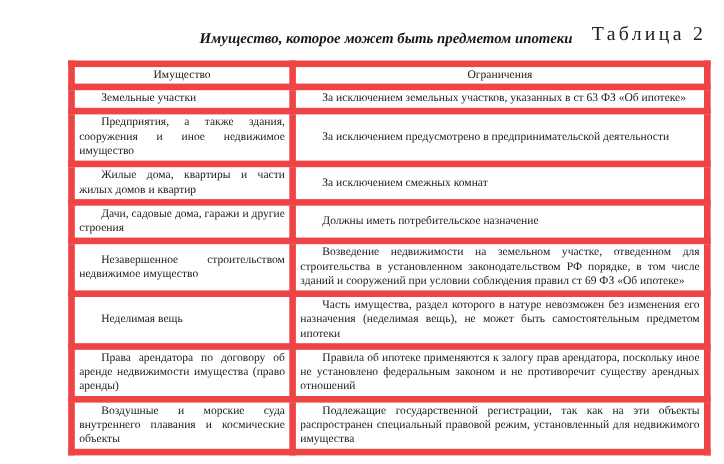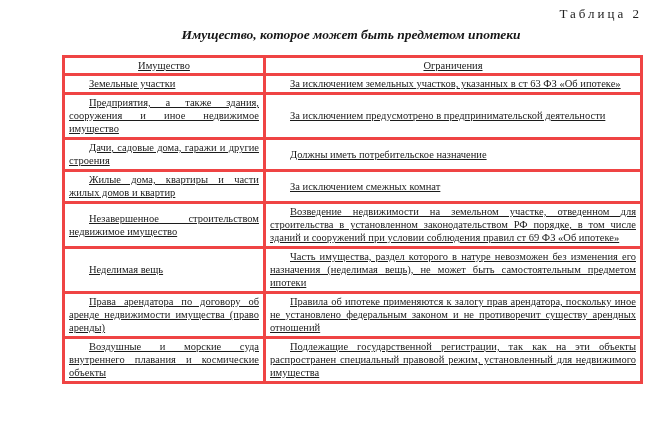--- a/index.html
+++ b/index.html
@@ -12,23 +12,23 @@
     font-family: "Liberation Serif", "DejaVu Serif", serif;
     color: #1c1c1c;
   }
   .page {
     position: relative;
     width: 658px;
     height: 422px;
   }
   .table-label {
     position: absolute;
-    top: 6px;
+    top: 20px;
     right: 16px;
-    font-size: 13px;
+    font-size: 18px;
     letter-spacing: 3px;
     color: #222;
     white-space: nowrap;
   }
   .doc-title {
     position: absolute;
     top: 27px;
     left: 62px;
     width: 578px;
     text-align: center;
@@ -44,25 +44,24 @@
     width: 578px;
     border-collapse: collapse;
     table-layout: fixed;
     font-size: 10.5px;
     line-height: 13px;
   }
   table.main-table col.c-property { width: 201px; }
   table.main-table col.c-restriction { width: 377px; }
   table.main-table th,
   table.main-table td {
-    border: 3px solid #ef4444;
+    border: 6px solid #ef4444;
     vertical-align: middle;
     padding: 1px 4px 2px 4px;
     color: #1c1c1c;
-    text-decoration: underline;
   }
   table.main-table {
     border: 2px solid #242424;
   }
   table.main-table th {
     font-weight: normal;
     text-align: center;
     height: 13px;
     padding: 1px 4px;
   }
@@ -106,26 +105,26 @@
     <tbody>
       <tr>
         <td class="cell-justify">Земельные участки</td>
         <td class="cell-justify">За исключением земельных участков, указанных в ст 63 ФЗ «Об ипотеке»</td>
       </tr>
       <tr>
         <td class="cell-justify">Предприятия, а также здания, сооружения и иное недвижимое имущество</td>
         <td class="cell-justify">За исключением предусмотрено в предпринимательской деятельности</td>
       </tr>
       <tr>
+        <td class="cell-justify">Жилые дома, квартиры и части жилых домов и квартир</td>
+        <td class="cell-justify">За исключением смежных комнат</td>
+      </tr>
+      <tr>
         <td class="cell-justify">Дачи, садовые дома, гаражи и другие строения</td>
         <td class="cell-justify">Должны иметь потребительское назначение</td>
-      </tr>
-      <tr>
-        <td class="cell-justify">Жилые дома, квартиры и части жилых домов и квартир</td>
-        <td class="cell-justify">За исключением смежных комнат</td>
       </tr>
       <tr>
         <td class="cell-justify">Незавершенное строительством недвижимое имущество</td>
         <td class="cell-justify">Возведение недвижимости на земельном участке, отведенном для строительства в установленном законодательством РФ порядке, в том числе зданий и сооружений при условии соблюдения правил ст 69 ФЗ «Об ипотеке»</td>
       </tr>
       <tr>
         <td class="cell-justify">Неделимая вещь</td>
         <td class="cell-justify">Часть имущества, раздел которого в натуре невозможен без изменения его назначения (неделимая вещь), не может быть самостоятельным предметом ипотеки</td>
       </tr>
       <tr>

